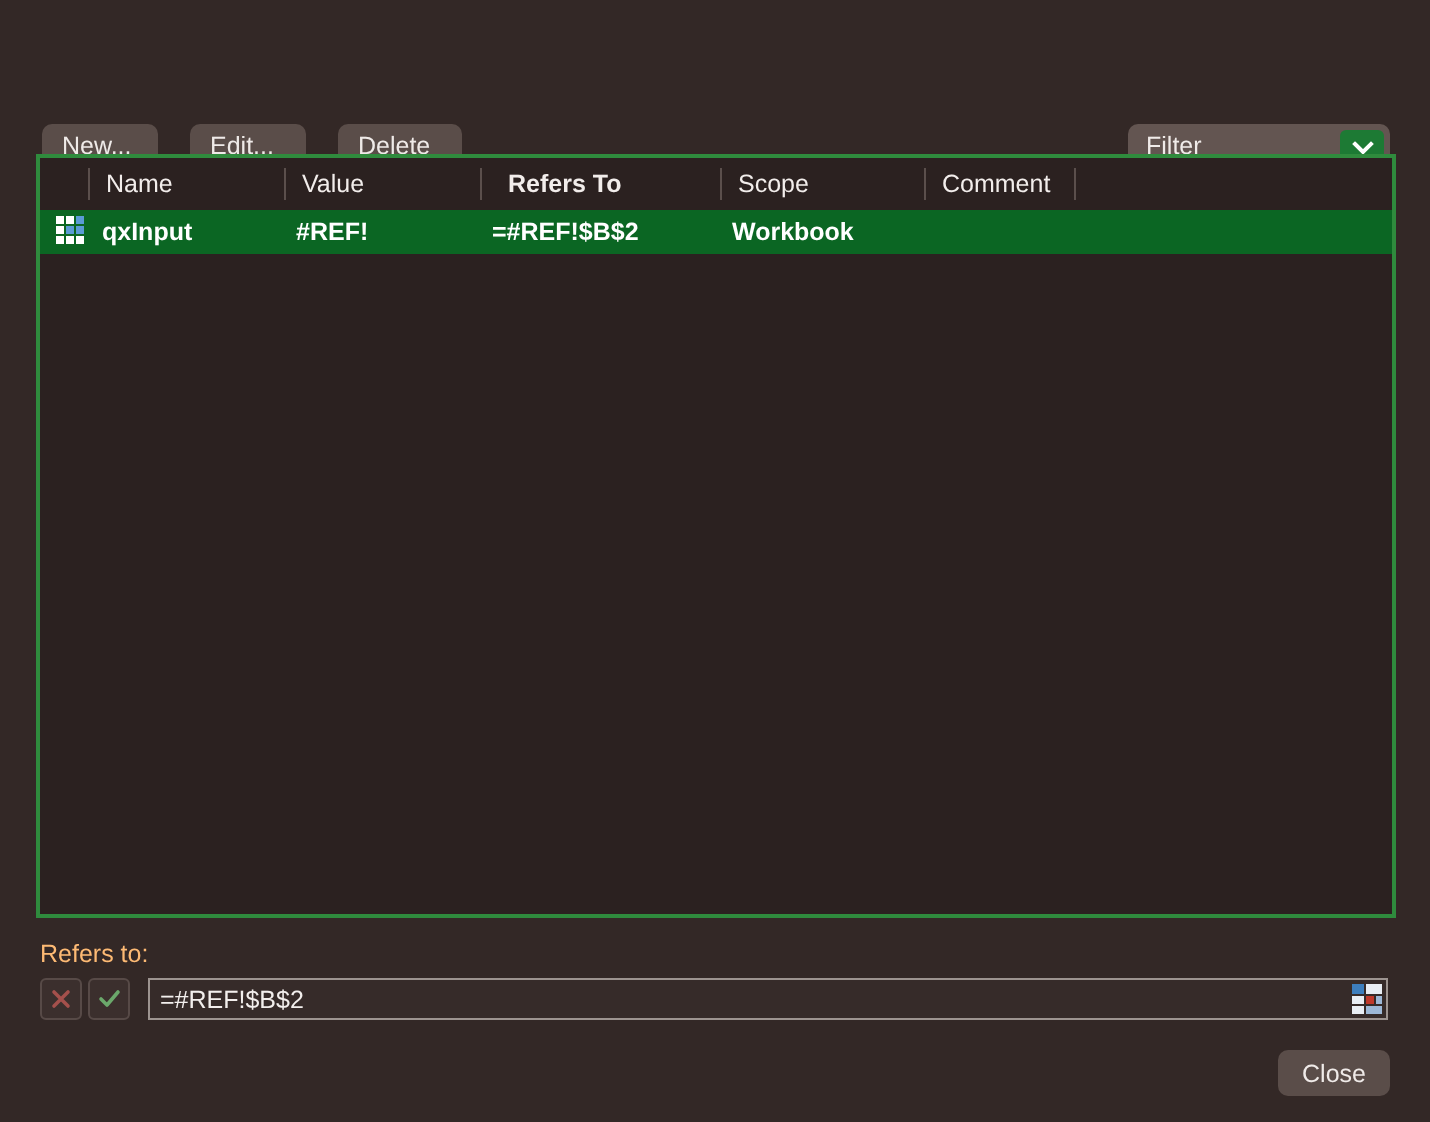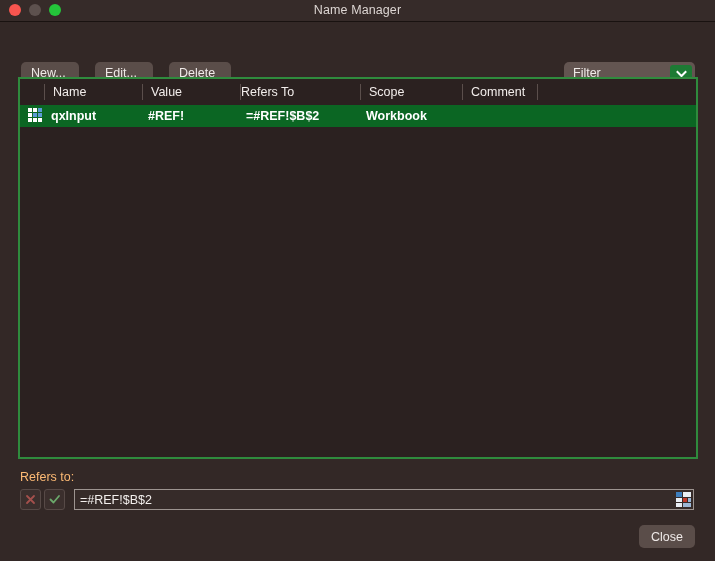--- a/index.html
+++ b/index.html
@@ -236,28 +236,20 @@
     text-align: center;
     cursor: default;
     box-sizing: border-box;
   }
 </style>
 </head>
 <body>
 
 <div id="window">
 
-  <div id="titlebar">
-    <div id="traffic">
-      <span class="light close"></span>
-      <span class="light min"></span>
-      <span class="light zoom"></span>
-    </div>
-    <div id="title-text">Name Manager</div>
-  </div>
 
   <div id="toolbar">
     <button class="btn" id="btn-new">New...</button>
     <button class="btn" id="btn-edit">Edit...</button>
     <button class="btn" id="btn-delete">Delete</button>
 
     <div id="filter-combo">
       <span id="filter-label">Filter</span>
       <span id="filter-arrow-box">
         <svg width="11" height="8" viewBox="0 0 11 8">
@@ -272,21 +264,21 @@
     <div id="thead">
       <span class="colsep" style="left:24px;"></span>
       <span class="colsep" style="left:122px;"></span>
       <span class="colsep" style="left:220px;"></span>
       <span class="colsep" style="left:340px;"></span>
       <span class="colsep" style="left:442px;"></span>
       <span class="colsep" style="left:517px;"></span>
 
       <span class="th" style="left:25px;">Name</span>
       <span class="th" style="left:123px;">Value</span>
-      <span class="th" style="left:213px;">Refers To</span>
+      <span class="th" style="left:226px;font-weight:bold;">Refers To</span>
       <span class="th" style="left:341px;">Scope</span>
       <span class="th" style="left:443px;">Comment</span>
     </div>
 
     <div id="row-area">
       <div id="data-row">
         <span id="row-icon">
           <span class="gcell" style="left:0px;  top:0px;"></span>
           <span class="gcell" style="left:5px;  top:0px;"></span>
           <span class="gcell blue" style="left:10px; top:0px;"></span>

